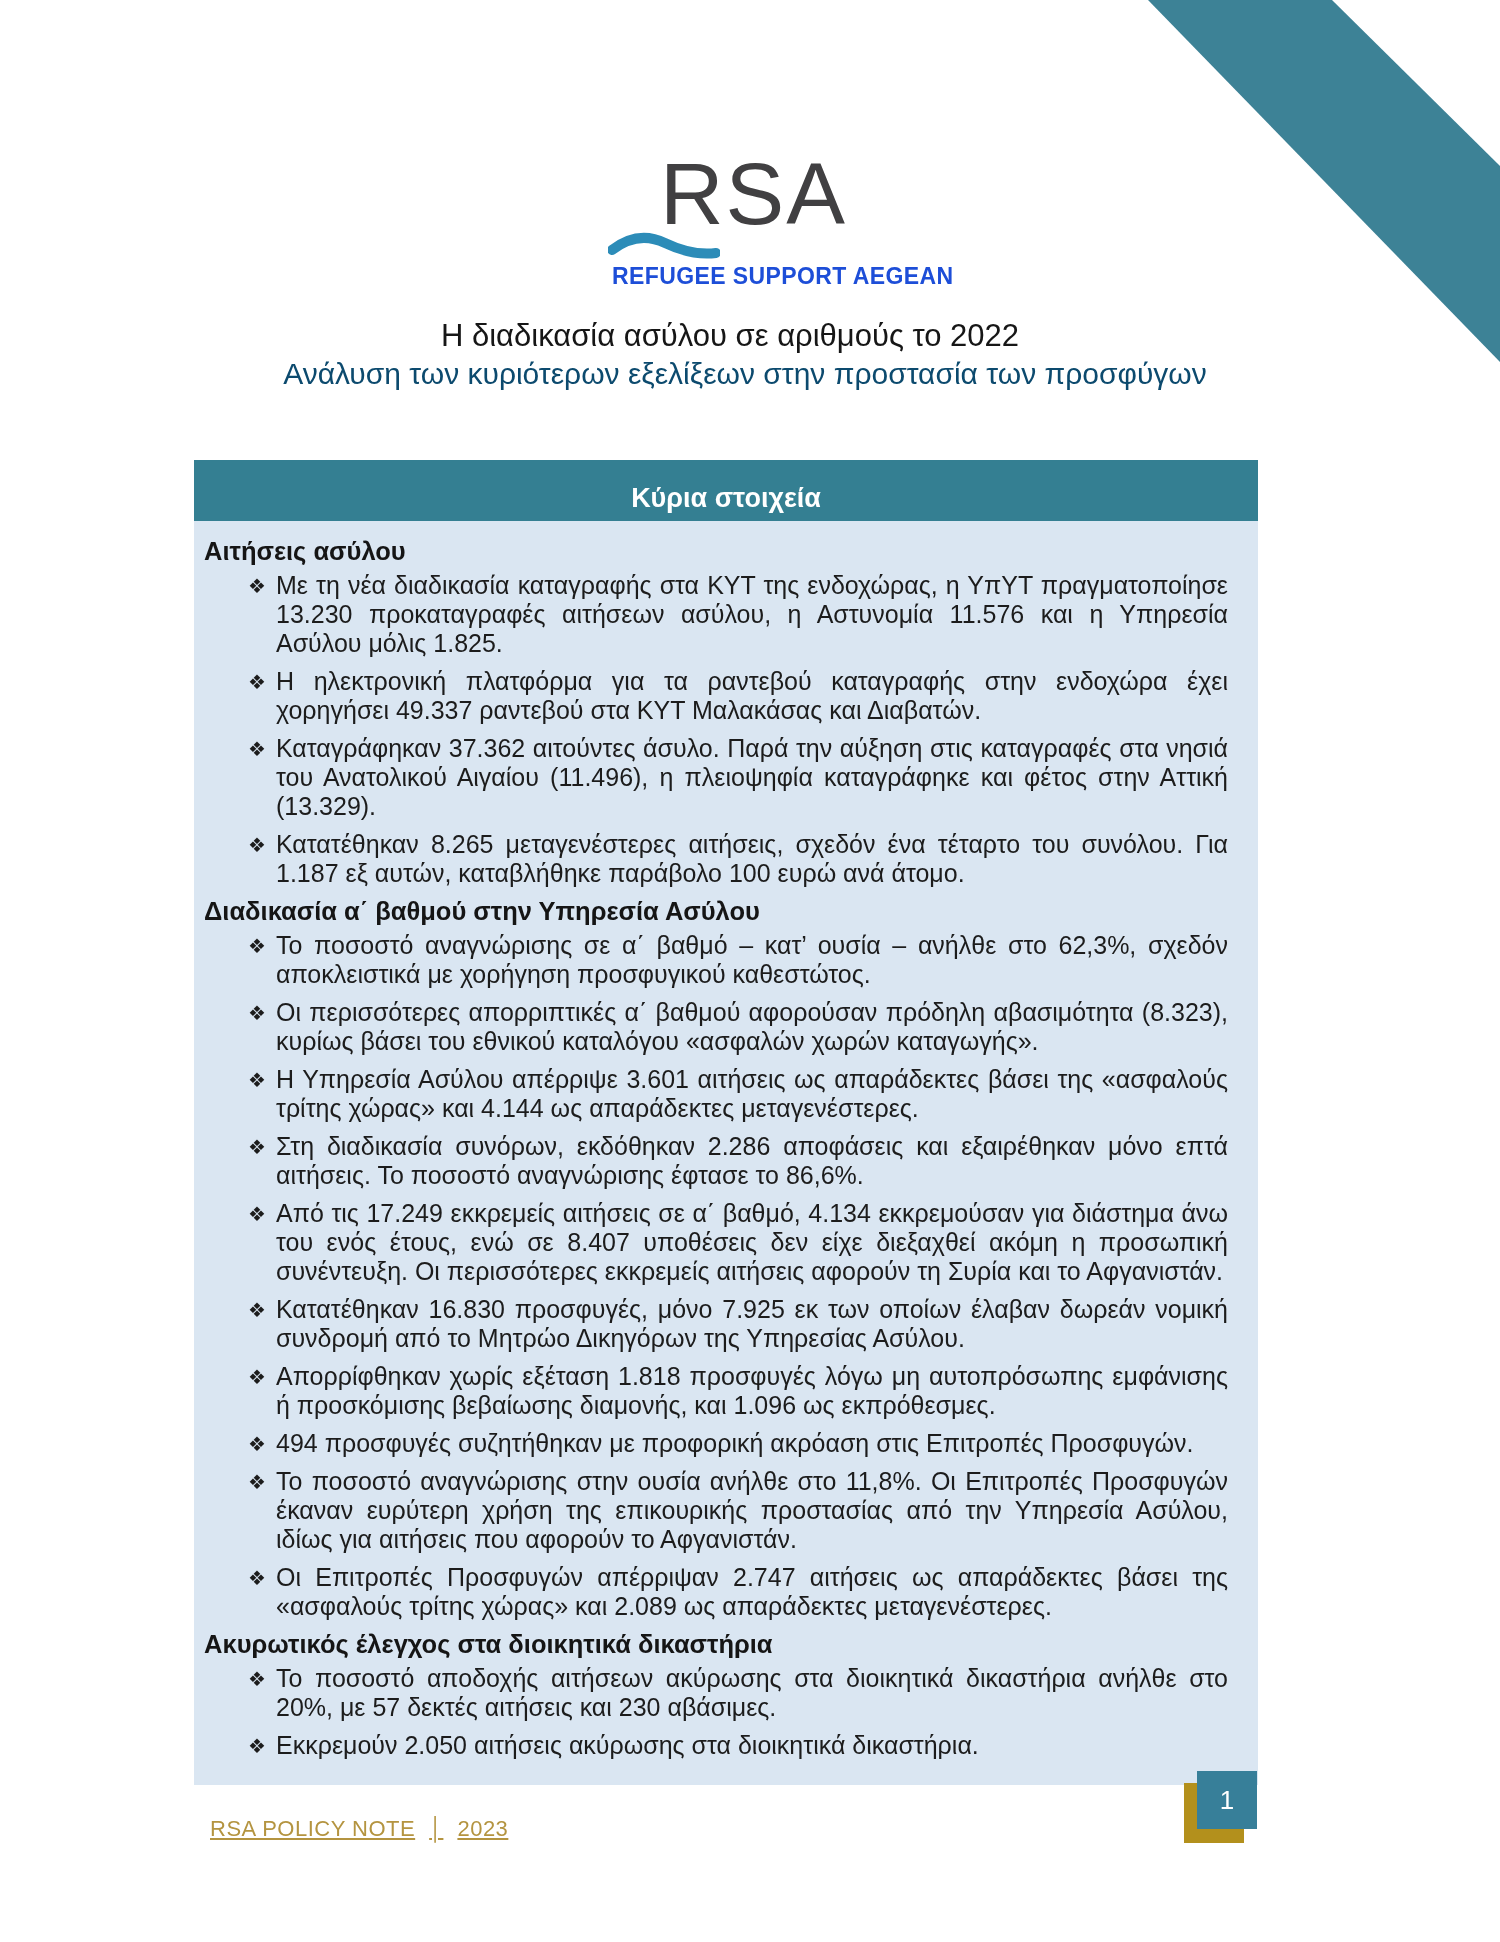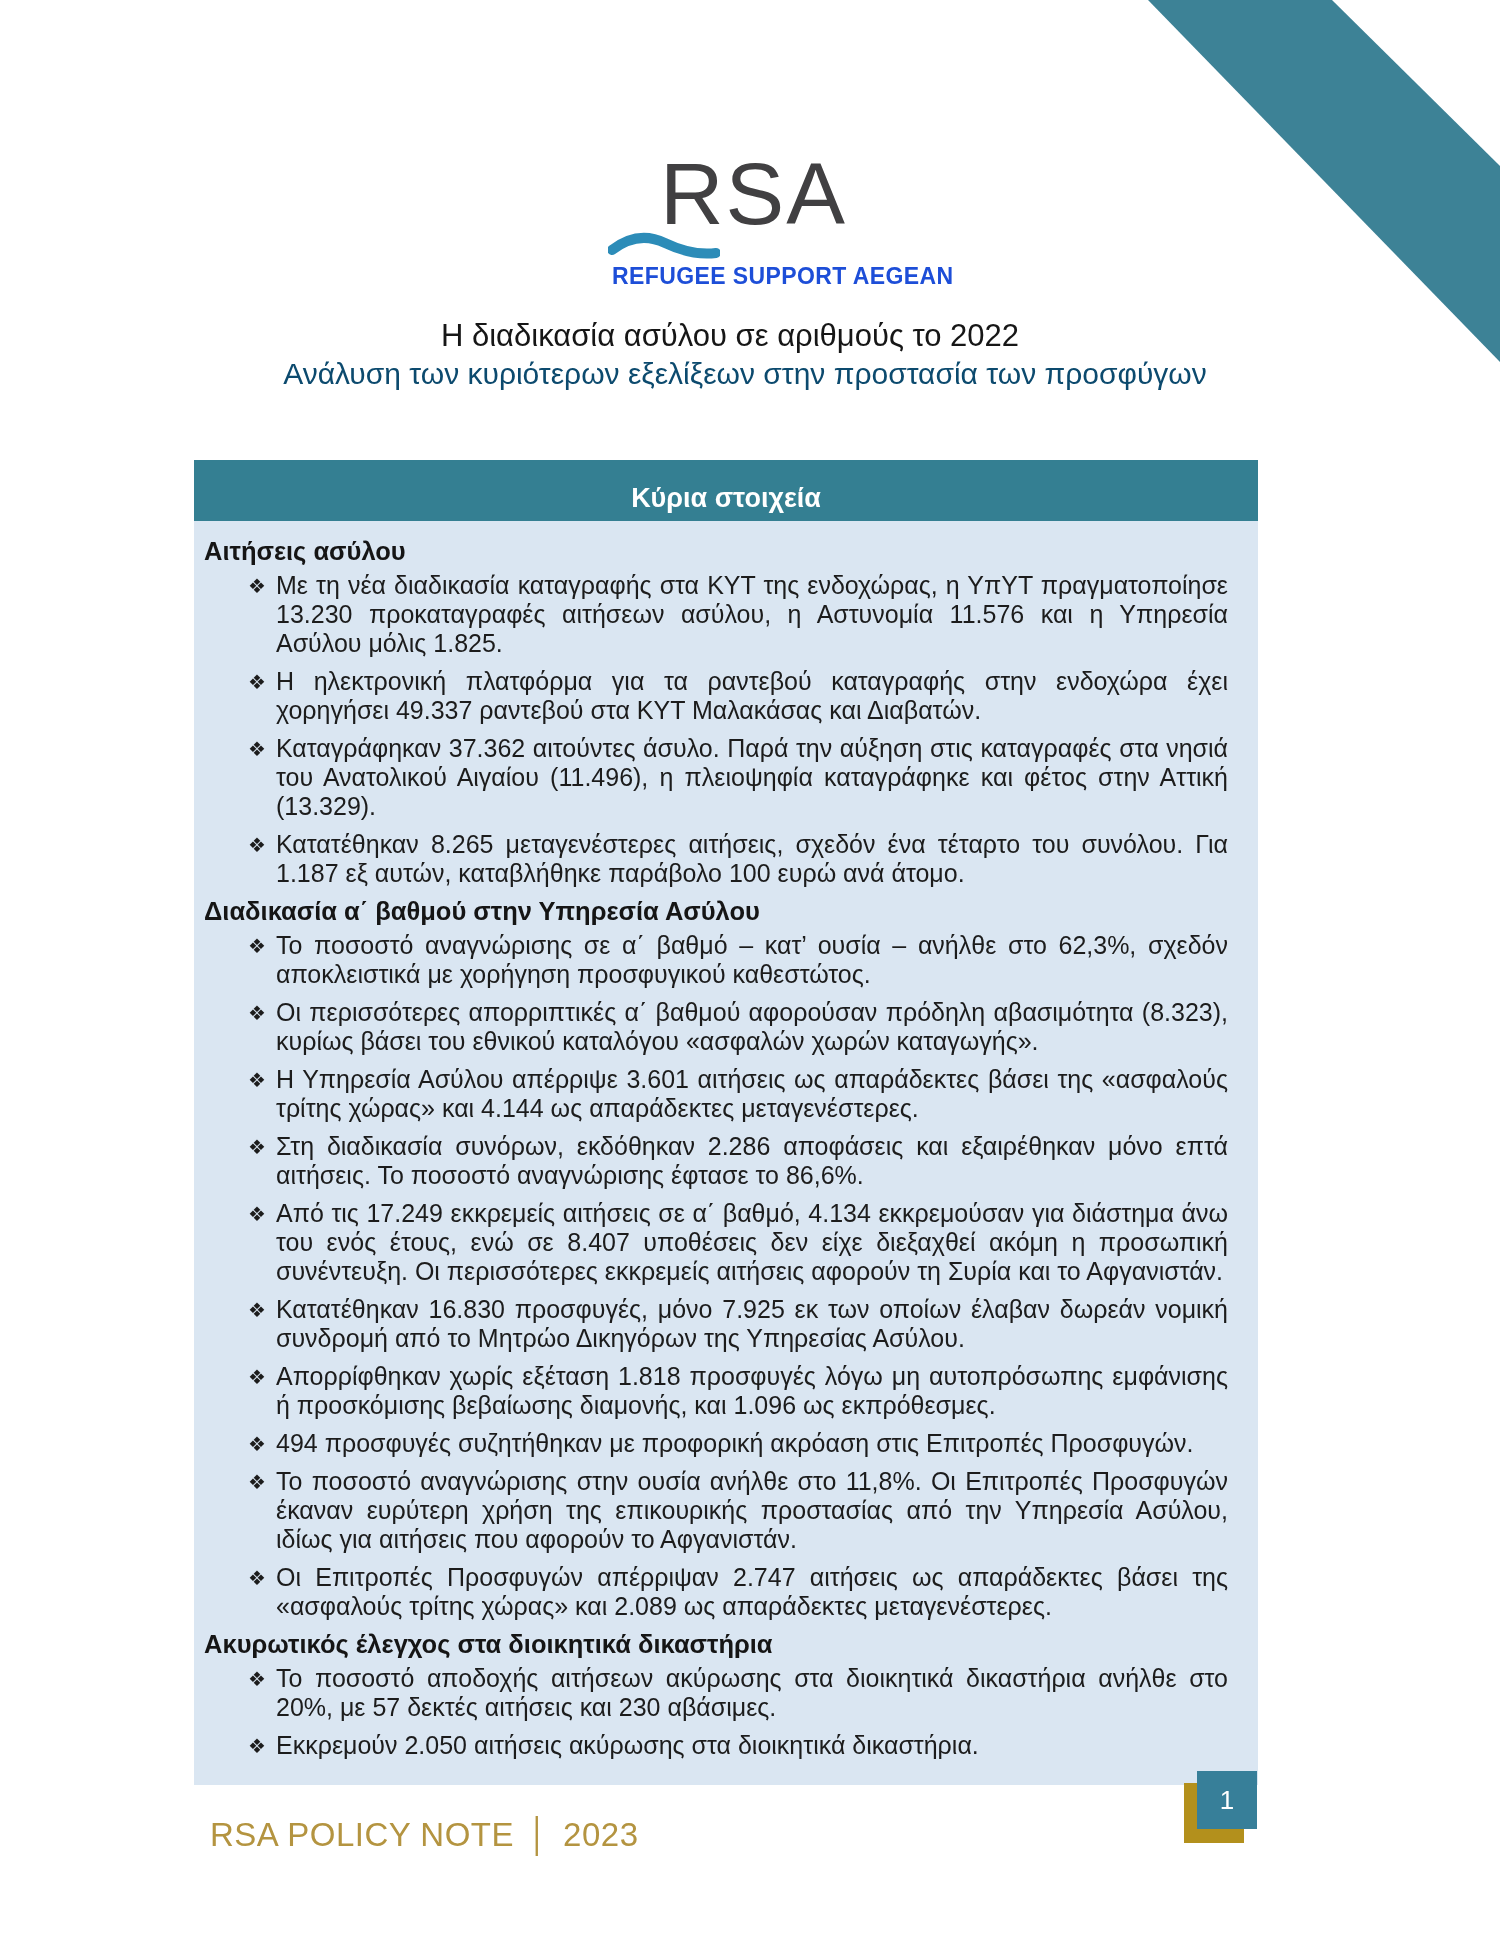--- a/index.html
+++ b/index.html
@@ -50,21 +50,21 @@
   li.bullet{
     position:relative;padding-left:72px;margin:0 0 9px 0;
     text-align:justify;text-justify:inter-word;
   }
   li.bullet .marker{
     position:absolute;left:44px;top:1px;font-size:20px;color:#1c1c1c;
   }
   
   .footer-note{
     position:absolute;left:210px;top:1816px;
-    font-size:33px;color:#B49440;letter-spacing:0.5px;white-space:nowrap;
+    font-size:22px;color:#B49440;letter-spacing:0.5px;white-space:nowrap;text-decoration:underline;
   }
   .footer-note .divider{padding:0 14px;font-weight:300;}
   .page-square-gold{
     position:absolute;left:1184px;top:1783px;width:60px;height:60px;background:#B3901C;
   }
   .page-square-teal{
     position:absolute;left:1197px;top:1771px;width:60px;height:58px;background:#377F99;
     color:#ffffff;display:flex;align-items:center;justify-content:center;font-size:26px;
   }
 </style>

